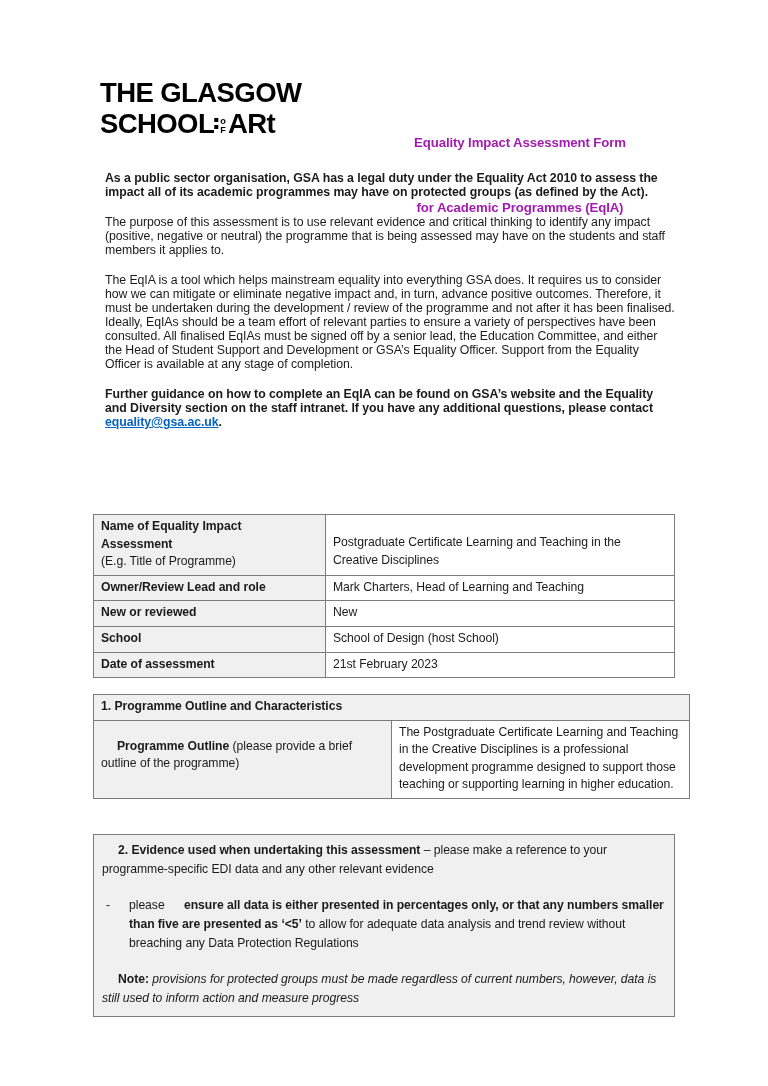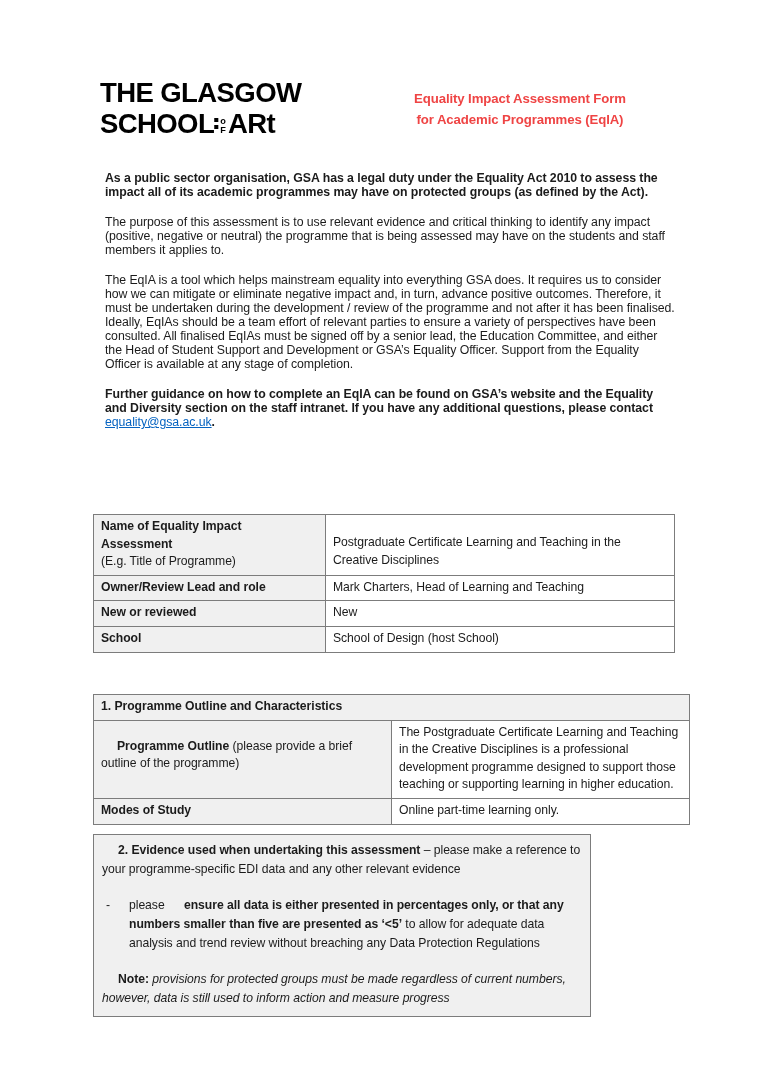--- a/index.html
+++ b/index.html
@@ -89,22 +89,23 @@
 
   .header-title {
     flex: 1;
     text-align: center;
     padding-top: 10px;
   }
   .header-title div {
     font-size: 13.2px;
     font-weight: 700;
     line-height: 21px;
-    color: #ef4444;
+    color: #a21caf;
     letter-spacing: -0.1px;
+    margin-top: 44px;
   }
 
   
   .intro {
     position: absolute;
     left: 93px;
     top: 171px;
     width: 582px;
   }
   .para {
@@ -112,21 +113,21 @@
     line-height: 14px;
     color: #1b1b1b;
     margin: 0 0 16px 12px;
     letter-spacing: -0.05px;
   }
   .para.bold { font-weight: 700; }
   .para.tight { margin-bottom: 15px; }
   .email-link {
     color: #0563C1;
     text-decoration: underline;
-    font-weight: 400;
+    font-weight: 700;
   }
 
   
   .doc-table {
     position: absolute;
     border-collapse: collapse;
     table-layout: fixed;
     font-size: 12.2px;
     color: #1b1b1b;
     border-radius: 26px;
@@ -146,21 +147,21 @@
   #table-identity td.col-a { width: 218px; }
 
   #table-outline { left: 93px; top: 694px; width: 582px; }
   #table-outline td.col-a { width: 218px; }
   #table-outline td.section-head { width: 582px; }
 
   .section-box {
     position: absolute;
     left: 93px;
     top: 834px;
-    width: 498px;
+    width: 582px;
     box-sizing: border-box;
     border: 1px solid #7c7c7c;
     background: #f0f0f0;
     padding: 6px 8px 8px 8px;
     font-size: 12.2px;
     line-height: 19px;
     color: #1b1b1b;
     letter-spacing: -0.05px;
   }
   .section-box p { margin: 0; }
@@ -237,38 +238,38 @@
         <td>Mark Charters, Head of Learning and Teaching</td>
       </tr>
       <tr>
         <td class="col-a shade lbl">New or reviewed</td>
         <td>New</td>
       </tr>
       <tr>
         <td class="col-a shade lbl">School</td>
         <td>School of Design (host School)</td>
       </tr>
+      <tr>
+        <td class="col-a shade lbl">Date of assessment</td>
+        <td>21st February 2023</td>
+      </tr>
     </tbody>
   </table>
 
   <table class="doc-table" id="table-outline">
     <tbody>
       <tr>
         <td class="section-head shade lbl" colspan="2">1. Programme Outline and Characteristics</td>
       </tr>
       <tr>
         <td class="col-a shade">
           <div style="padding-top:14px"><b>Programme Outline</b><span> (please provide a brief outline of the programme)</span></div>
         </td>
         <td>The Postgraduate Certificate Learning and Teaching in the Creative Disciplines is a professional development programme designed to support those teaching or supporting learning in higher education.</td>
       </tr>
-      <tr>
-        <td class="col-a shade lbl">Modes of Study</td>
-        <td>Online part-time learning only.</td>
-      </tr>
     </tbody>
   </table>
 
   <div class="section-box">
     <p><b>2. Evidence used when undertaking this assessment</b><span> – please make a reference to your programme-specific EDI data and any other relevant evidence</span></p>
 
     <div class="gap"></div>
 
     <div class="bullet-row">
       <div class="bullet-mark">-</div>

